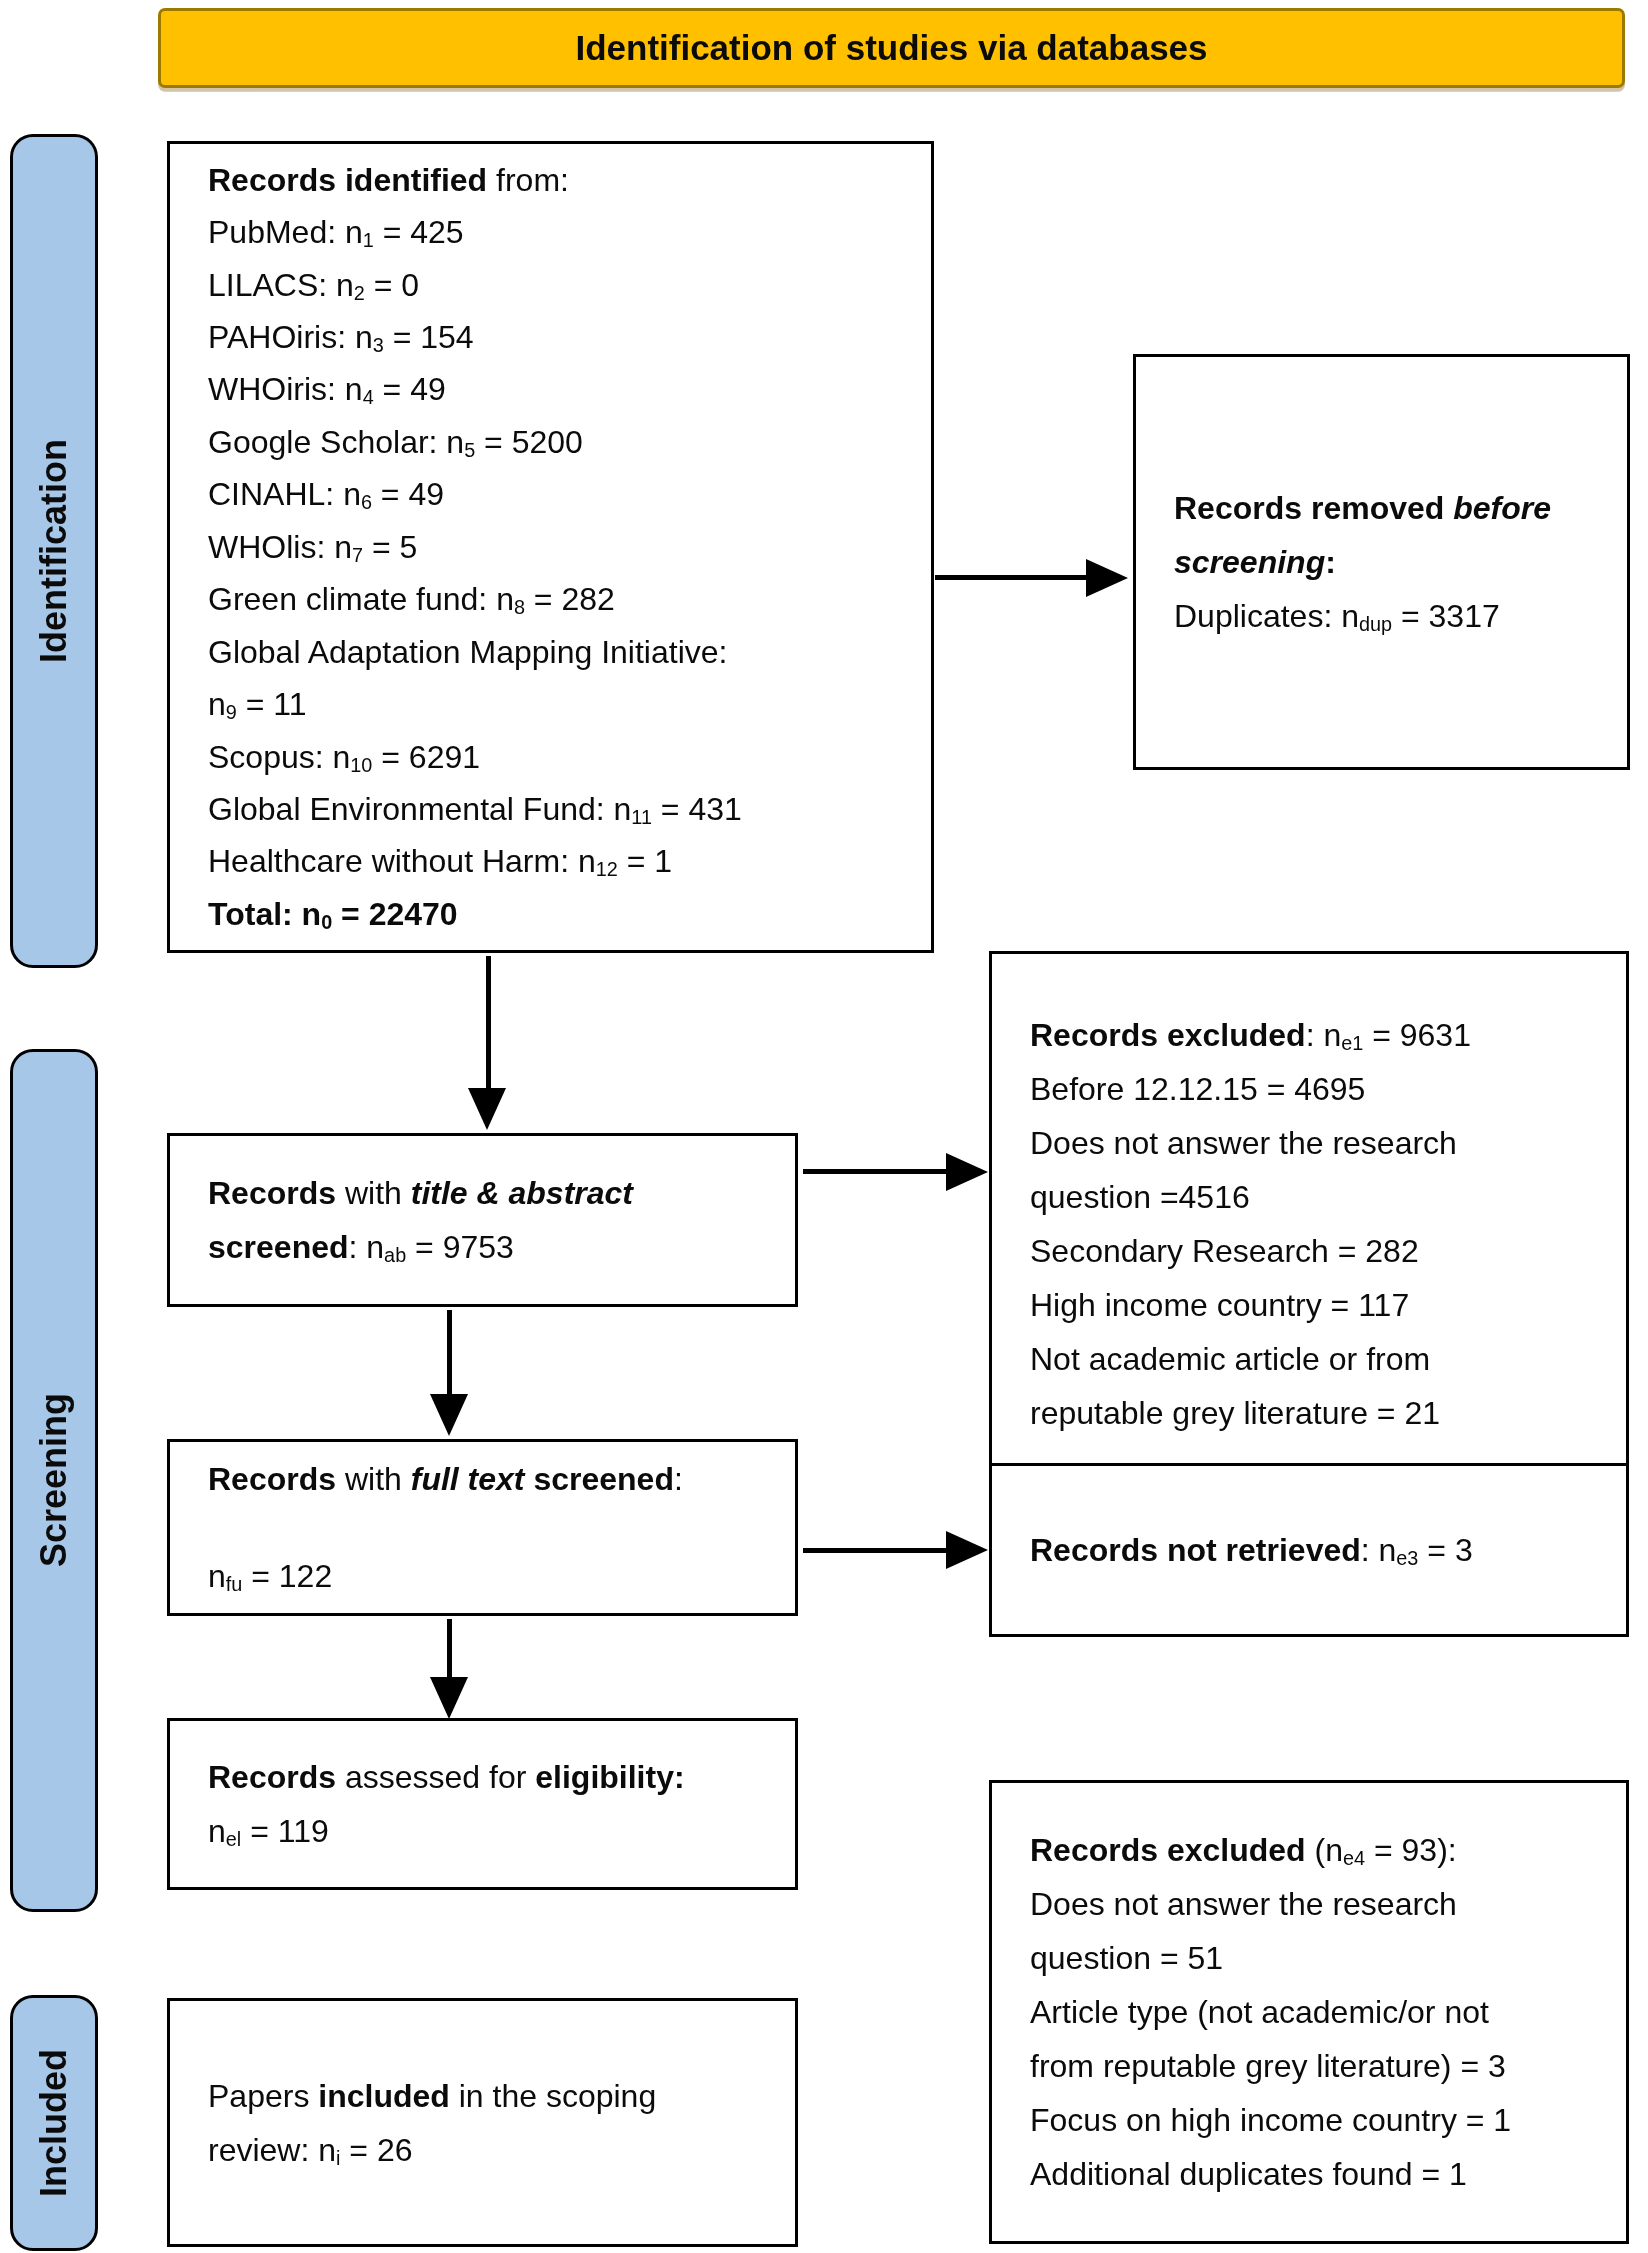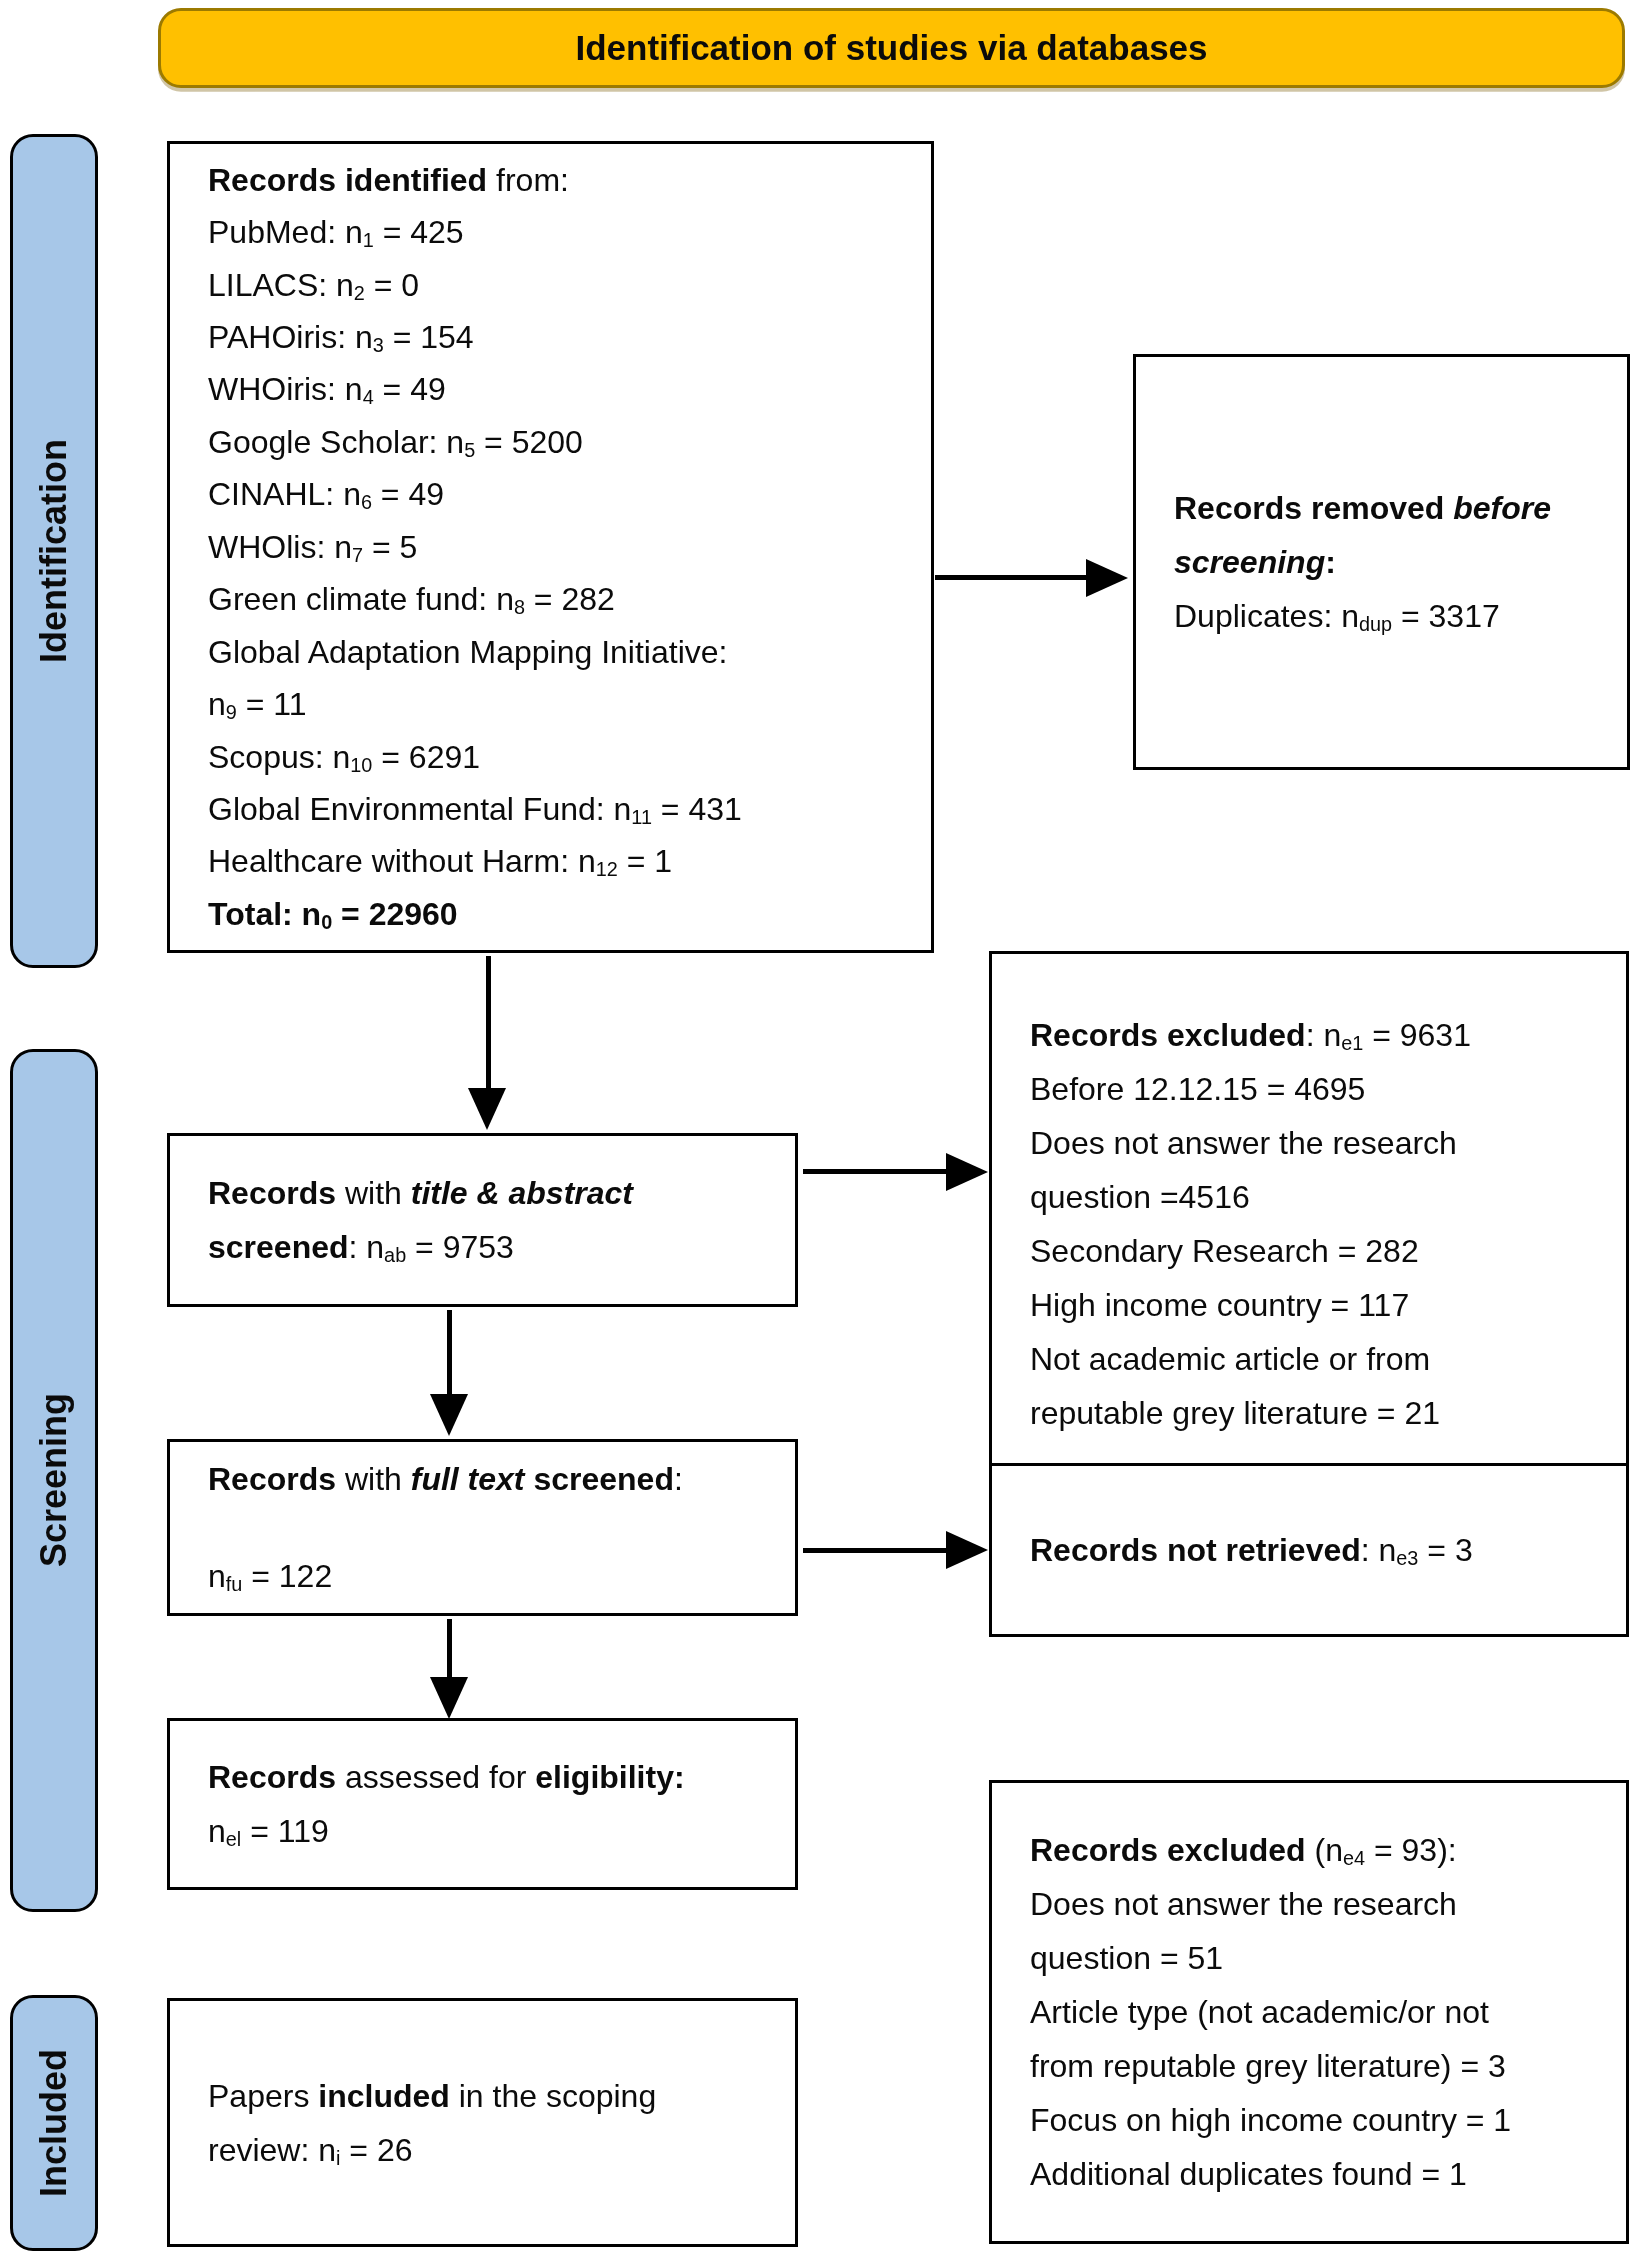--- a/index.html
+++ b/index.html
@@ -15,21 +15,21 @@
     background:#ffffff;
     font-family:"Liberation Sans", sans-serif;
     color:var(--ink);
     overflow:hidden;
   }
   
   .header-band{
     position:absolute;left:158px;top:7.6px;width:1467px;height:80px;
     background:var(--header-fill);
     border:3.8px solid var(--header-border);
-    border-radius:23px;
+    border-radius:7px;
     box-sizing:border-box;
     display:flex;align-items:center;justify-content:center;
     box-shadow:0 3.8px 0 rgba(120,90,0,0.35);
   }
   .header-band span{font-size:35px;font-weight:700;}
   
   .stage-bar{
     position:absolute;left:9.6px;width:88px;
     background:var(--stage-fill);
     border:3.8px solid #000;
@@ -106,21 +106,21 @@
       <div class="line"><span>WHOiris: n</span><sub>4</sub><span> = 49</span></div>
       <div class="line"><span>Google Scholar: n</span><sub>5</sub><span> = 5200</span></div>
       <div class="line"><span>CINAHL: n</span><sub>6</sub><span> = 49</span></div>
       <div class="line"><span>WHOlis: n</span><sub>7</sub><span> = 5</span></div>
       <div class="line"><span>Green climate fund: n</span><sub>8</sub><span> = 282</span></div>
       <div class="line"><span>Global Adaptation Mapping Initiative:</span></div>
       <div class="line"><span>n</span><sub>9</sub><span> = 11</span></div>
       <div class="line"><span>Scopus: n</span><sub>10</sub><span> = 6291</span></div>
       <div class="line"><span>Global Environmental Fund: n</span><sub>11</sub><span> = 431</span></div>
       <div class="line"><span>Healthcare without Harm: n</span><sub>12</sub><span> = 1</span></div>
-      <div class="line"><span class="b">Total: n</span><sub class="b">0</sub><span class="b"> = 22960</span></div>
+      <div class="line"><span class="b">Total: n</span><sub class="b">0</sub><span class="b"> = 22470</span></div>
     </div>
 
   <div class="box" id="box-removed-before">
       <div class="line"><span class="b">Records removed </span><span class="b i">before</span></div>
       <div class="line"><span class="b i">screening</span><span class="b">:</span></div>
       <div class="line"><span>Duplicates: n</span><sub>dup</sub><span> = 3317</span></div>
     </div>
 
   <div class="box" id="box-title-abstract">
       <div class="line"><span class="b">Records</span><span> with </span><span class="b i">title &amp; abstract</span></div>

